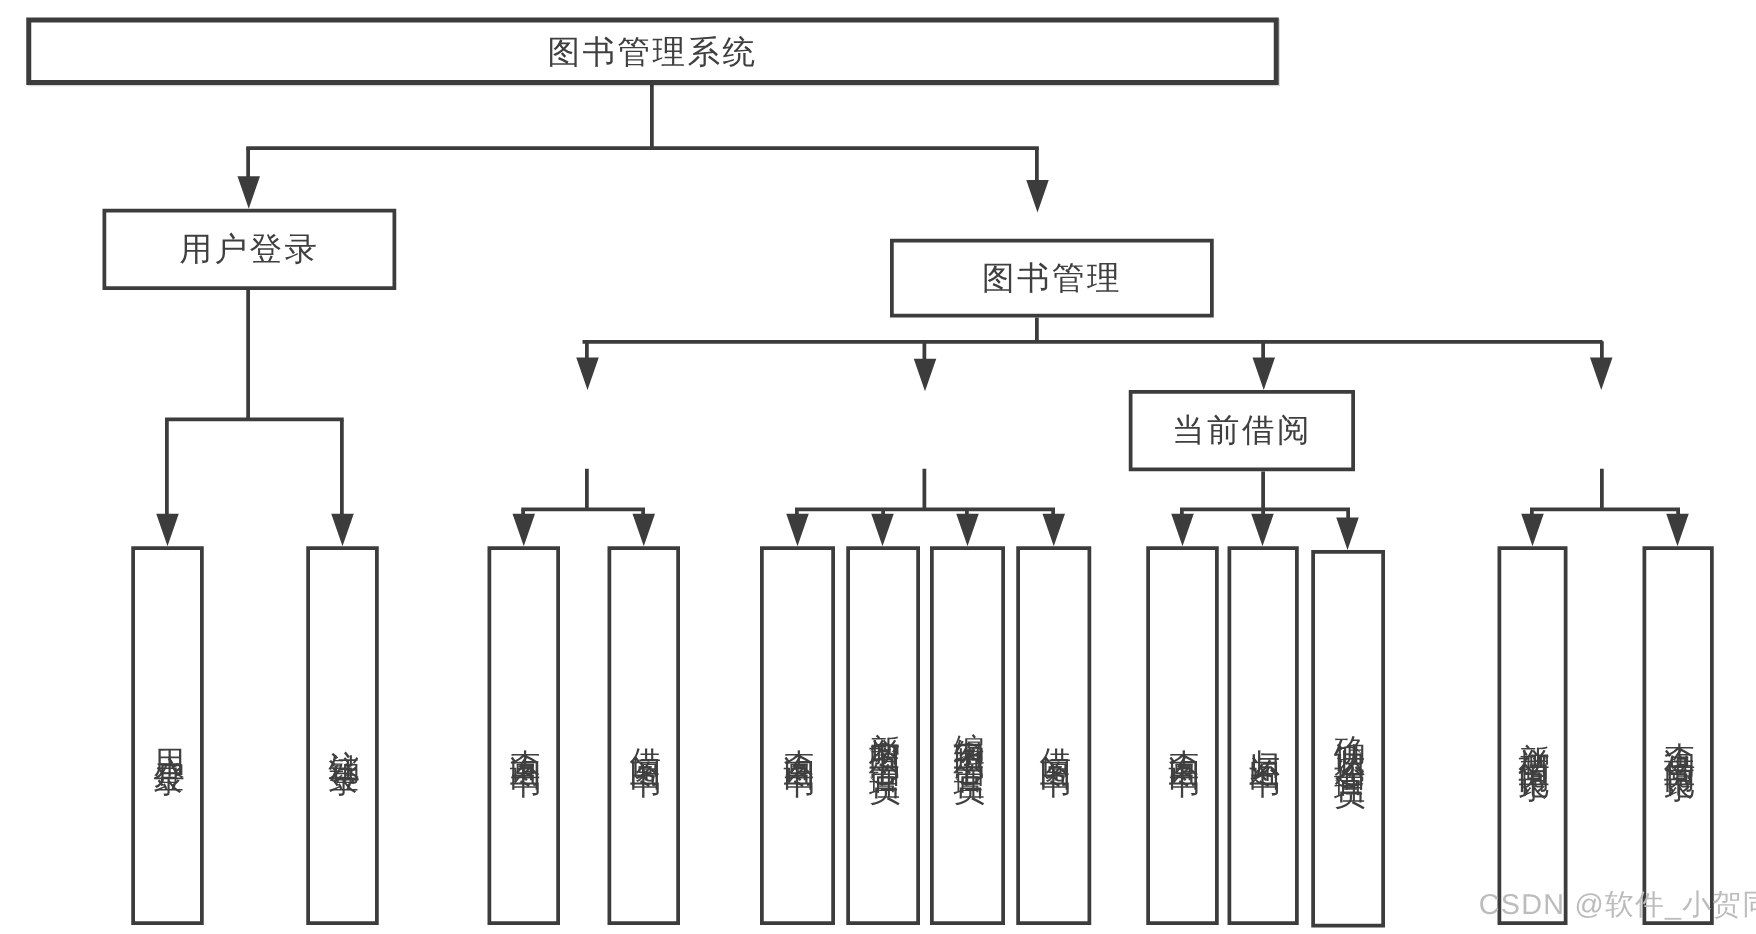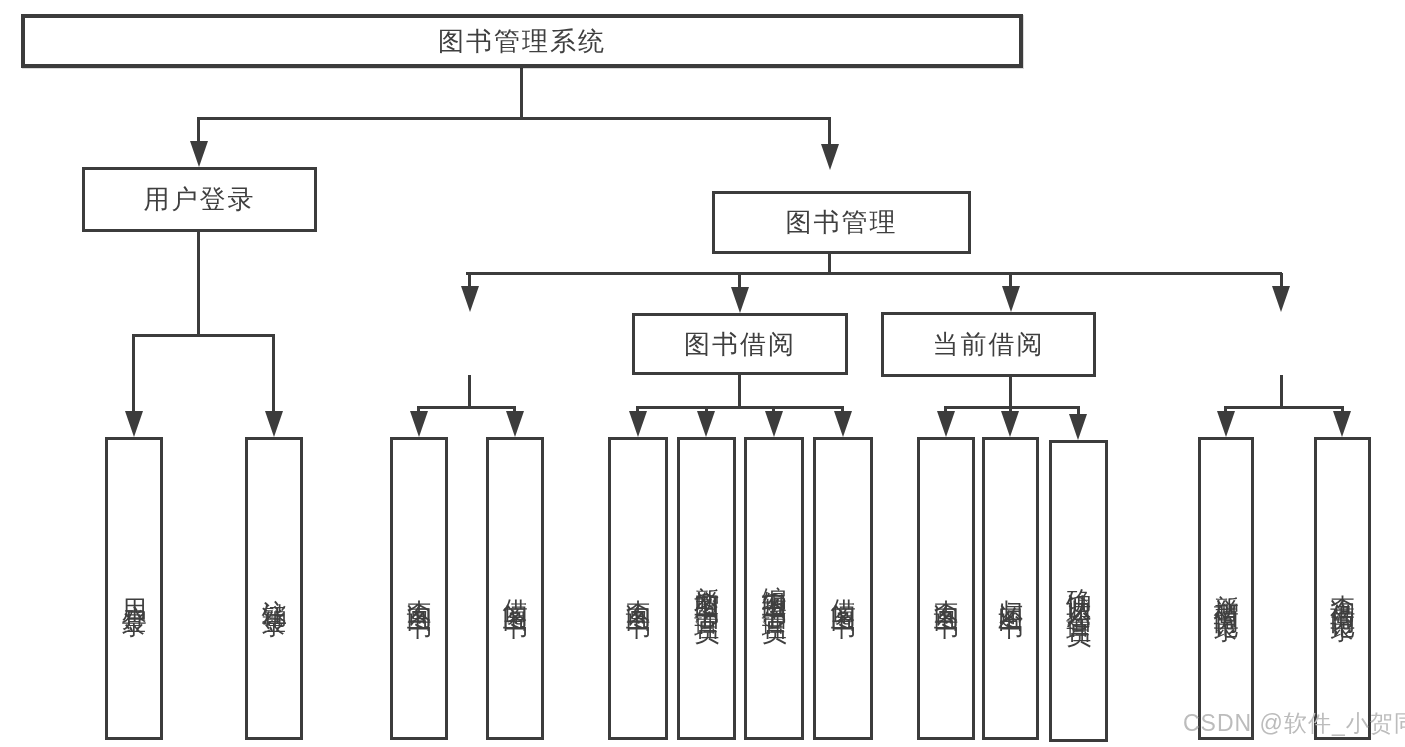--- a/index.html
+++ b/index.html
@@ -126,22 +126,21 @@
   <div class="vline" style="left:1224px;top:408px;height:6px;"></div>
   <div class="vline" style="left:1341px;top:408px;height:6px;"></div>
   <div class="arr" style="left:1217px;top:411px;"></div>
   <div class="arr" style="left:1333px;top:411px;"></div>
 
   <div class="hnode root" style="left:21px;top:14px;width:1002px;height:54px;">图书管理系统</div>
 
   <div class="hnode" style="left:82px;top:167px;width:235px;height:65px;">用户登录</div>
   <div class="hnode" style="left:712px;top:170px;width:259px;height:63px;margin-top:21px;">图书管理</div>
 
-  <div class="hnode" style="left:632px;top:313px;width:216px;height:62px;">图书借阅</div>
-  <div class="hnode" style="left:881px;top:312px;width:215px;height:65px;">当前借阅</div>
+  <div class="hnode" style="left:903px;top:312px;width:181px;height:65px;">当前借阅</div>
 
   <div class="vnode" style="left:105px;top:437px;width:58px;height:303px;">
     <span>用户登录</span>
   </div>
   <div class="vnode" style="left:245px;top:437px;width:58px;height:303px;">
     <span>注销登录</span>
   </div>
 
   <div class="vnode" style="left:390px;top:437px;width:58px;height:303px;">
     <span>查询图书</span>

